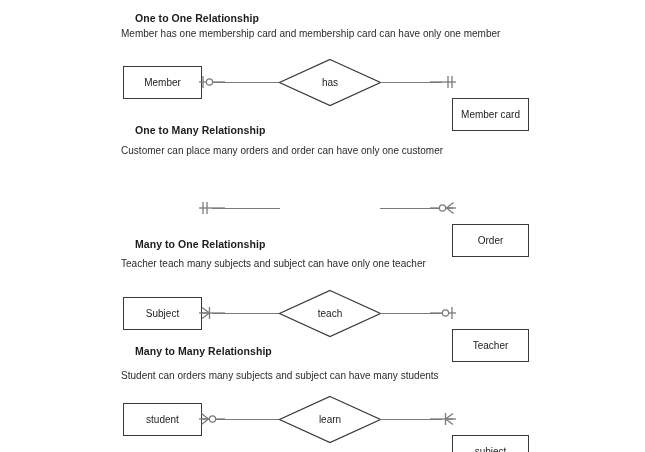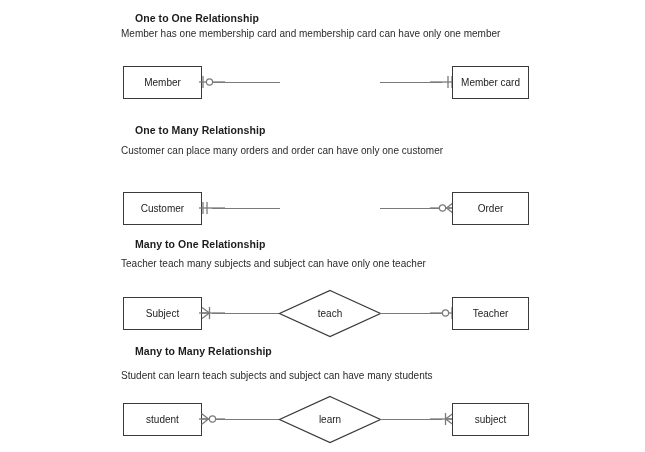--- a/index.html
+++ b/index.html
@@ -69,21 +69,21 @@
     background: #ffffff;
     height: 33px;
     display: flex;
     align-items: center;
     justify-content: center;
     font-size: 10px;
     color: #1c1c1c;
     top: 14px;
   }
   .entity.left  { left: 123px; width: 79px; }
-  .entity.right { left: 452px; width: 77px; }
+  .entity.right { left: 452px; width: 77px; margin-top: 32px; }
 
   
   .diamond-wrap {
     position: absolute;
     left: 278px;
     top: 6px;
     width: 104px;
     height: 49px;
   }
   .diamond-wrap svg { display: block; }
@@ -133,38 +133,43 @@
         <div class="line seg-left"></div>
         <div class="sym at-left">
           <svg width="26" height="24" viewBox="0 0 26 24">
             <g>
               <line x1="0" y1="12" x2="26" y2="12" stroke="#7a7a7a" stroke-width="1.3" fill="none"></line>
               <line x1="4" y1="6" x2="4" y2="18" stroke="#7a7a7a" stroke-width="1.3" fill="none"></line>
               <circle cx="10.5" cy="12" r="3.1" stroke="#7a7a7a" stroke-width="1.2" fill="#ffffff"></circle>
             </g>
           </svg>
         </div>
+        <div class="diamond-wrap">
+          <svg width="104" height="49" viewBox="0 0 104 49">
+            <polygon points="52,1.5 102.5,24.5 52,47.5 1.5,24.5" fill="#ffffff" stroke="#3a3a3a" stroke-width="1.3" stroke-linejoin="miter"></polygon>
+          </svg>
+          <div class="diamond-label">has</div>
+        </div>
         <div class="line seg-right"></div>
         <div class="sym at-right">
           <svg width="26" height="24" viewBox="0 0 26 24">
             <g transform="translate(26,0) scale(-1,1)">
               <line x1="0" y1="12" x2="26" y2="12" stroke="#7a7a7a" stroke-width="1.3" fill="none"></line>
               <line x1="4" y1="6" x2="4" y2="18" stroke="#7a7a7a" stroke-width="1.3" fill="none"></line>
               <line x1="8" y1="6" x2="8" y2="18" stroke="#7a7a7a" stroke-width="1.3" fill="none"></line>
             </g>
           </svg>
         </div>
         <div class="entity right">Member card</div>
       </div>
     </div>
     <div class="section">
       <div class="sec-head" style="top:124px">One to Many Relationship</div>
       <div class="sec-desc" style="top:145px">Customer can place many orders and order can have only one customer</div>
       <div class="diagram" style="top:178px">
-        <div class="entity left">Customer</div>
         <div class="line seg-left"></div>
         <div class="sym at-left">
           <svg width="26" height="24" viewBox="0 0 26 24">
             <g>
               <line x1="0" y1="12" x2="26" y2="12" stroke="#7a7a7a" stroke-width="1.3" fill="none"></line>
               <line x1="4" y1="6" x2="4" y2="18" stroke="#7a7a7a" stroke-width="1.3" fill="none"></line>
               <line x1="8" y1="6" x2="8" y2="18" stroke="#7a7a7a" stroke-width="1.3" fill="none"></line>
             </g>
           </svg>
         </div>
@@ -214,21 +219,21 @@
               <line x1="4" y1="6" x2="4" y2="18" stroke="#7a7a7a" stroke-width="1.3" fill="none"></line>
               <circle cx="10.5" cy="12" r="3.1" stroke="#7a7a7a" stroke-width="1.2" fill="#ffffff"></circle>
             </g>
           </svg>
         </div>
         <div class="entity right">Teacher</div>
       </div>
     </div>
     <div class="section">
       <div class="sec-head" style="top:345px">Many to Many Relationship</div>
-      <div class="sec-desc" style="top:370px">Student can learn teach subjects and subject can have many students</div>
+      <div class="sec-desc" style="top:370px">Student can orders many subjects and subject can have many students</div>
       <div class="diagram" style="top:389px">
         <div class="entity left">student</div>
         <div class="line seg-left"></div>
         <div class="sym at-left">
           <svg width="26" height="24" viewBox="0 0 26 24">
             <g>
               <line x1="0" y1="12" x2="26" y2="12" stroke="#7a7a7a" stroke-width="1.3" fill="none"></line>
               <line x1="9.5" y1="12" x2="2.5" y2="6.5" stroke="#7a7a7a" stroke-width="1.3" fill="none"></line>
               <line x1="9.5" y1="12" x2="2.5" y2="12" stroke="#7a7a7a" stroke-width="1.3" fill="none"></line>
               <line x1="9.5" y1="12" x2="2.5" y2="17.5" stroke="#7a7a7a" stroke-width="1.3" fill="none"></line>

